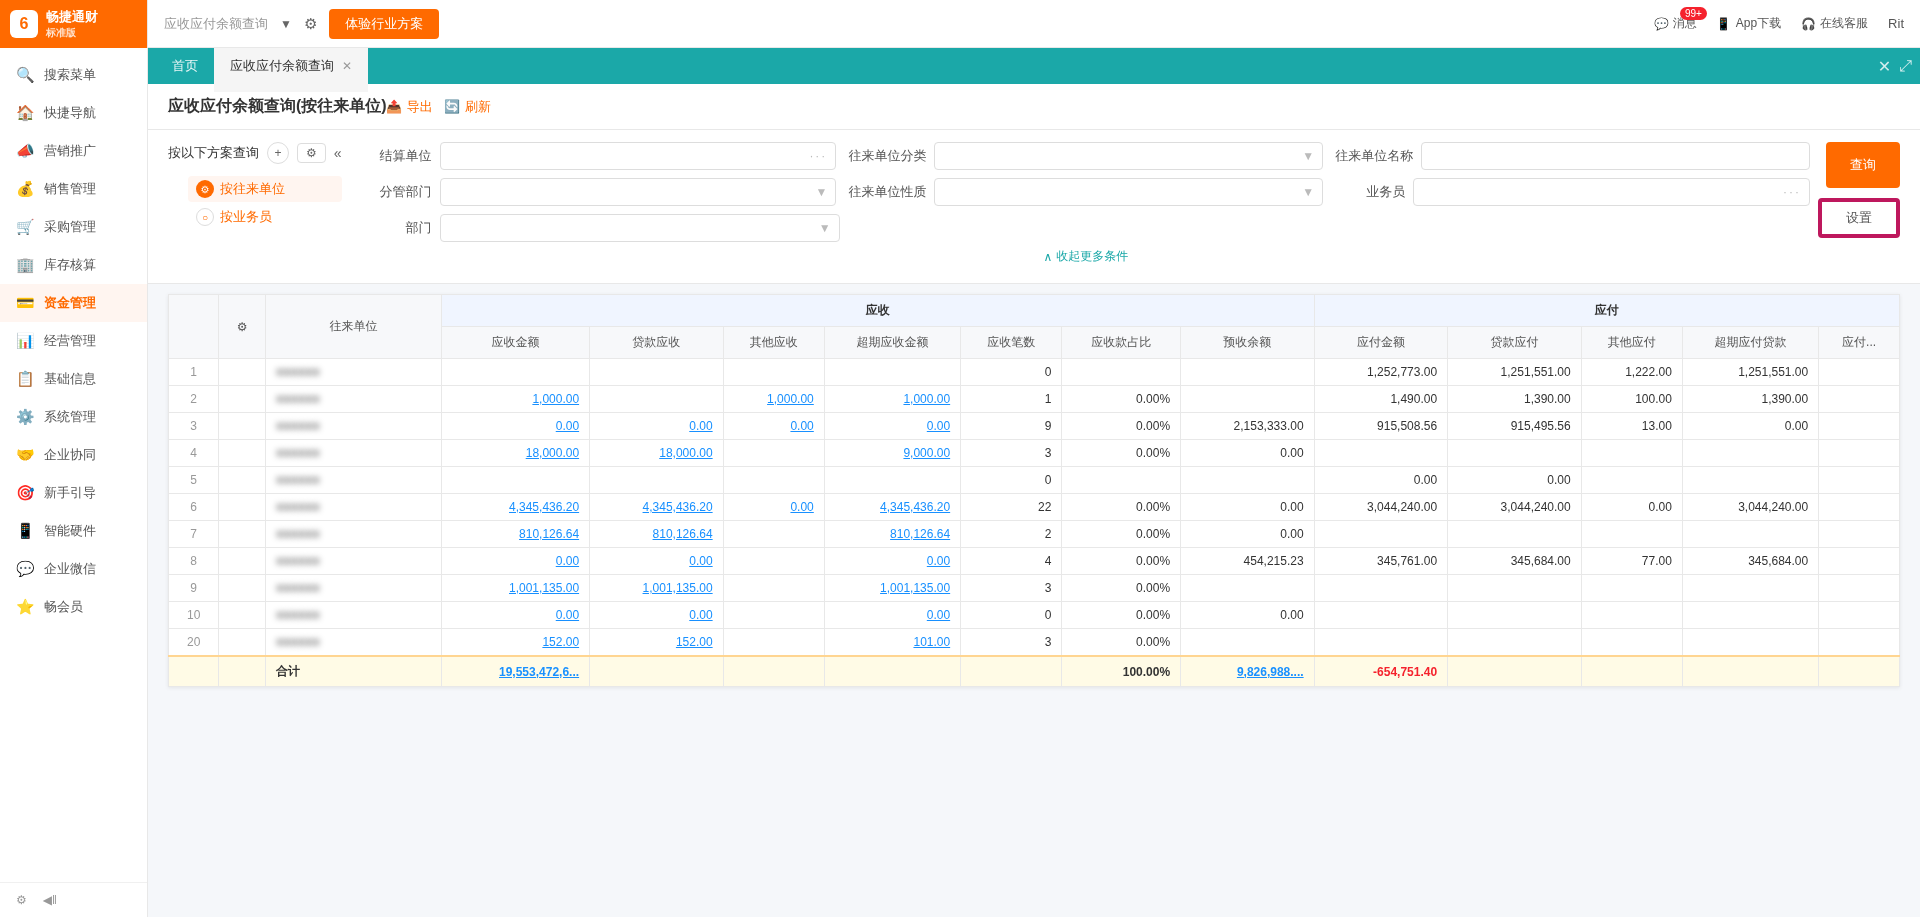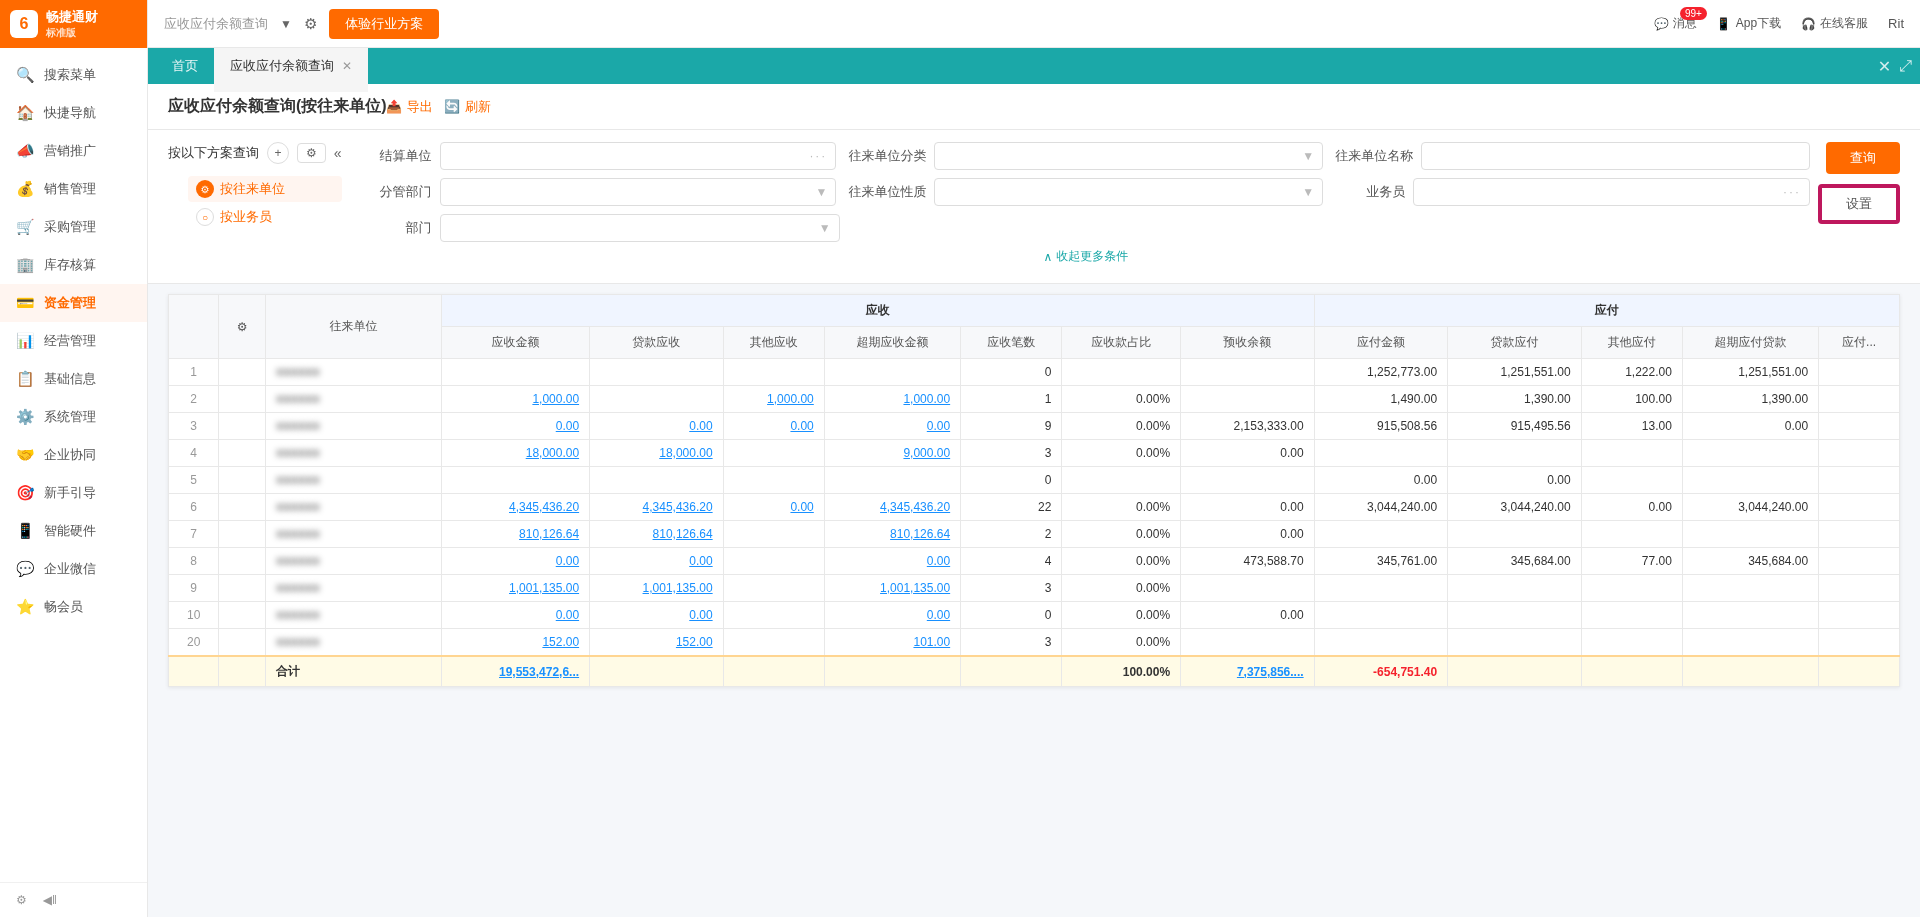--- a/index.html
+++ b/index.html
@@ -108,21 +108,21 @@
       font-size: 12px; color: #555; display: flex; align-items: center; justify-content: space-between; cursor: pointer;
       background: #fff;
     }
     .filter-input-dots { color: #bbb; letter-spacing: 2px; }
     .filter-input-arrow { color: #bbb; }
 
     .filter-collapse-row { text-align: center; padding: 6px 0; }
     .filter-collapse-btn { color: #1ba8a8; font-size: 12px; cursor: pointer; display: inline-flex; align-items: center; gap: 4px; }
 
     .query-btn {
-      background: #ff6a00; color: #fff; border: none; padding: 7px 24px;
+      background: #ff6a00; color: #fff; border: none; padding: 14px 24px;
       border-radius: 4px; cursor: pointer; font-size: 13px;
     }
     .set-btn {
       background: #fff; color: #555; border: 4px solid #be185d; padding: 7px 24px;
       border-radius: 4px; cursor: pointer; font-size: 13px; margin-top: 4px;
     }
 
     
     .filter-btn-col { display: flex; flex-direction: column; gap: 6px; align-items: flex-end; min-width: 80px; }
 
@@ -552,21 +552,21 @@
           <tr>
             <td class="row-num center">8</td>
             <td class="center"></td>
             <td class="left blurred">■■■■■■</td>
             <td><a>0.00</a></td>
             <td><a>0.00</a></td>
             <td></td>
             <td><a>0.00</a></td>
             <td>4</td>
             <td>0.00%</td>
-            <td>473,588.70</td>
+            <td>454,215.23</td>
             <td>345,761.00</td>
             <td>345,684.00</td>
             <td>77.00</td>
             <td>345,684.00</td>
             <td></td>
           </tr>
           <tr>
             <td class="row-num center">9</td>
             <td class="center"></td>
             <td class="left blurred">■■■■■■</td>
@@ -622,21 +622,21 @@
         <tr class="table-footer">
           <td class="center"></td>
           <td class="center"></td>
           <td class="left">合计</td>
           <td><a>19,553,472,6...</a></td>
           <td></td>
           <td></td>
           <td></td>
           <td></td>
           <td>100.00%</td>
-          <td><a>7,375,856....</a></td>
+          <td><a>9,826,988....</a></td>
           <td style="color:#f5222d;">-654,751.40</td>
           <td></td>
           <td></td>
           <td></td>
           <td></td>
         </tr>
       </tfoot>
     </table>
   </div>
 

